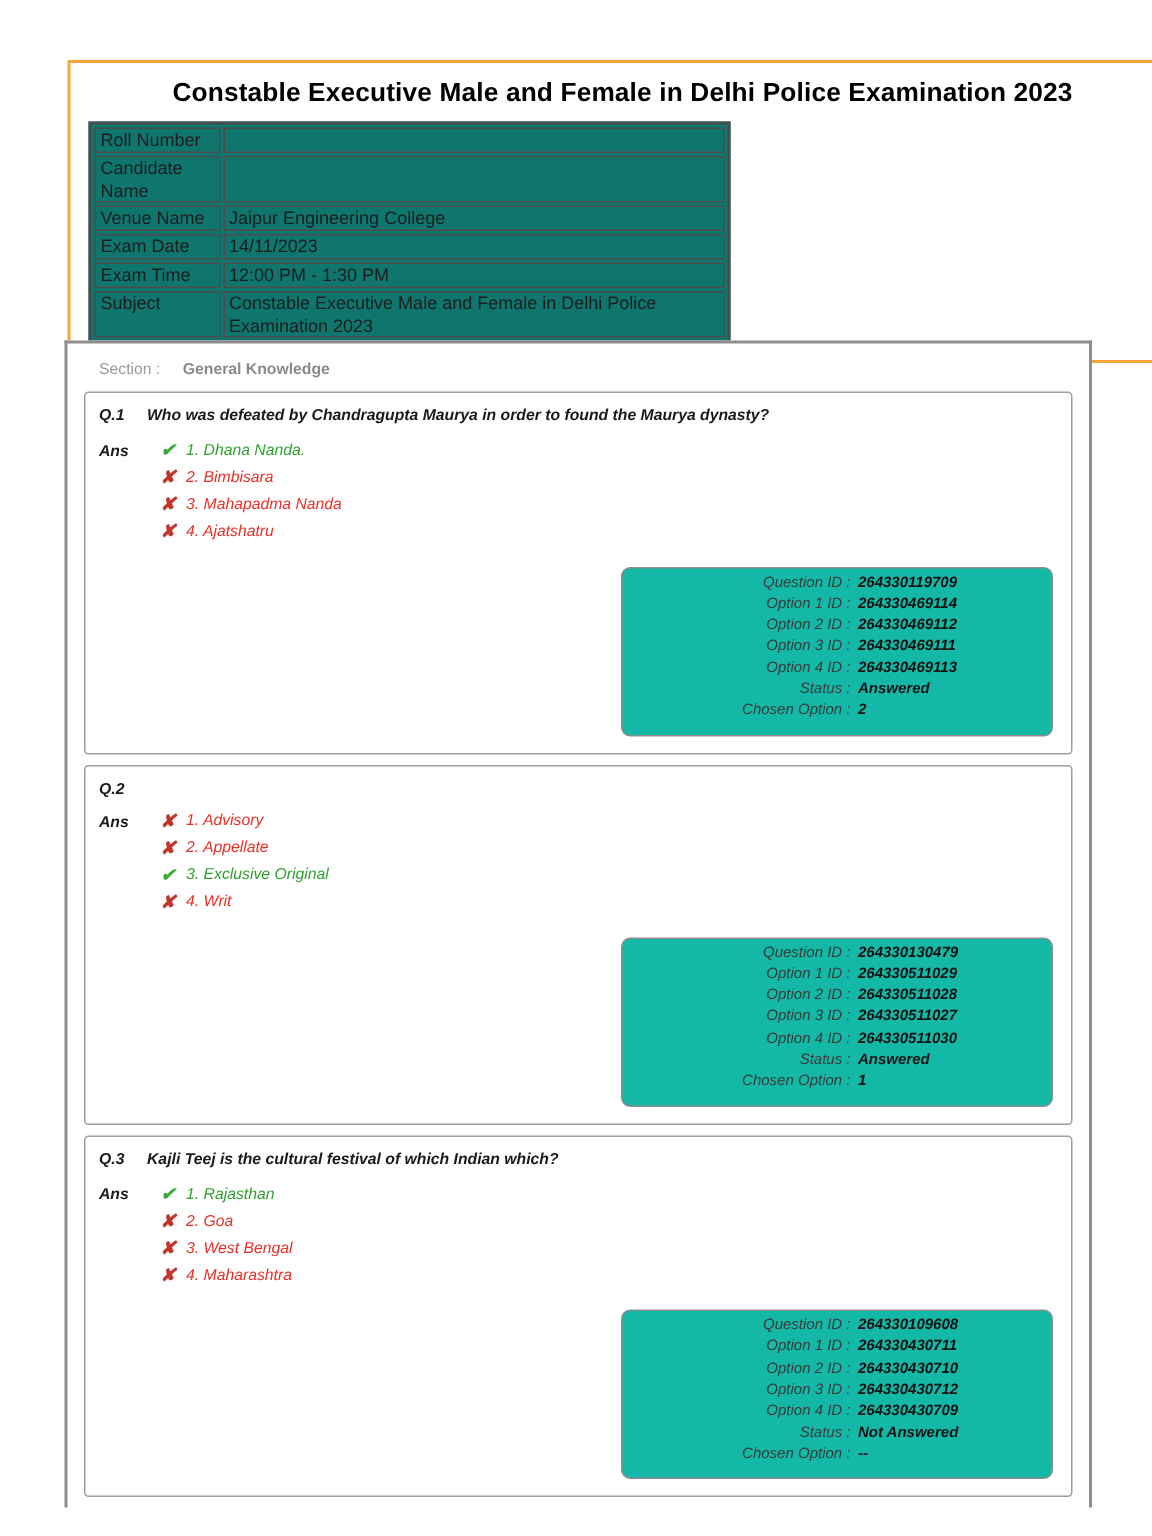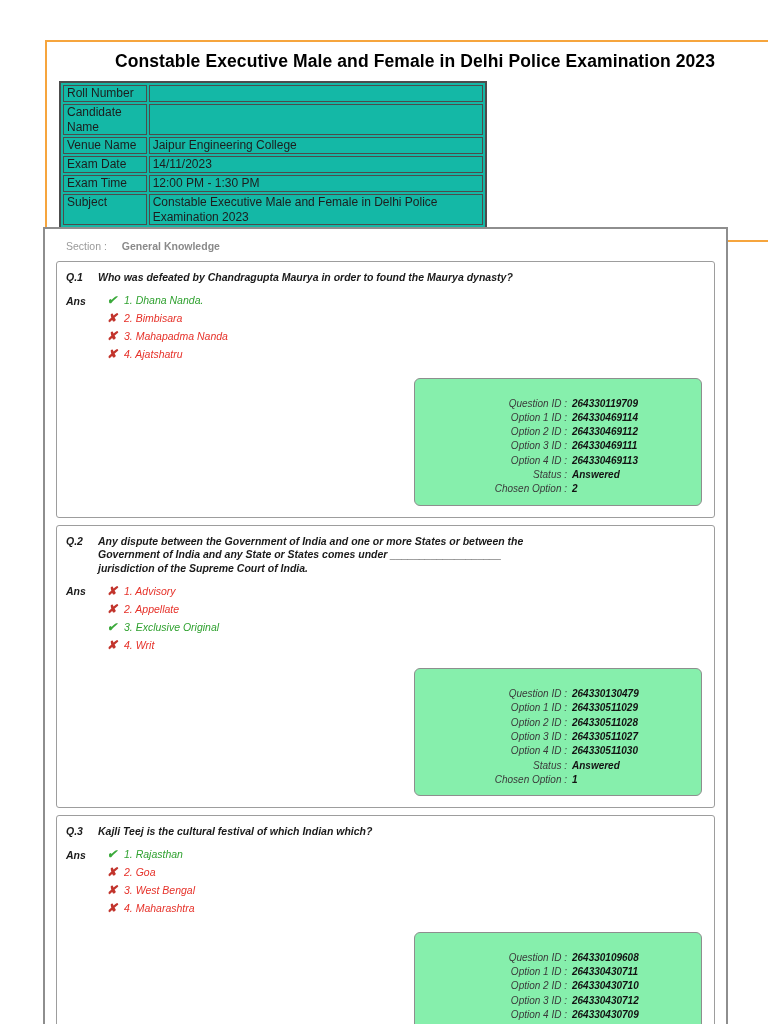--- a/index.html
+++ b/index.html
@@ -19,21 +19,21 @@
     background: #fff;
     padding: 7px 12px 11px 12px;
   }
   .page-title {
     font-size: 17.5px; font-weight: bold; text-align: center;
     color: #000; margin: 2px 0 9px 0; letter-spacing: 0.1px;
   }
   .info-table {
     border-collapse: separate; border-spacing: 2px;
     border: 2px solid var(--table-border, #4c4c4c);
-    width: 428px; background: #14b8a6;
+    width: 428px; background: #0f766e;
   }
   .info-table td {
     border: 1px solid var(--table-border, #4c4c4c);
     font-size: 12px; line-height: 14.5px;
     padding: 0 3px; vertical-align: top; color: #1d1d1d;
   }
   .info-table td.lbl { width: 84px; }
   .info-table td.val { width: 338px; min-height: 15px; margin-left: 28px; }
   .info-table tr { height: 17px; }
 
@@ -73,22 +73,22 @@
   .icon-correct { color: var(--tick-green, #3aa93a); font-weight: bold; }
   .icon-wrong { color: var(--cross-red, #c2342c); font-weight: bold; }
   .opt-correct { color: var(--green-text, #2fa12f); }
   .opt-wrong { color: var(--red-text, #e63129); }
 
   
   .meta-box {
     width: 288px; margin: 12px 3px 6px auto;
     border: 1px solid var(--box-border, #8e8e8e);
     border-radius: 6px;
-    padding: 18px 10px 8px 10px;
-    background: #86efac;
+    padding: 3px 10px 8px 10px;
+    background: #14b8a6;
   }
   .meta-row { display: flex; font-size: 10px; line-height: 14.3px; }
   .meta-label { width: 142px; text-align: right; color: #3a3a3a; flex-shrink: 0; }
   .meta-value { font-weight: bold; color: #121212; margin-left: 5px; }
 </style>
 </head>
 <body>
 
 <div class="header-box">
   <div class="page-title">Constable Executive Male and Female in Delhi Police Examination 2023</div>
@@ -181,21 +181,20 @@
       <div class="meta-row">
         <span class="meta-label">Chosen Option :</span>
         <span class="meta-value">2</span>
       </div>
     </div>
   </div>
 
   <div class="q-block">
     <div class="q-head">
       <span class="q-num">Q.2</span>
-      <span class="q-text">Any dispute between the Government of India and one or more States or between the Government of India and any State or States comes under ___________________ jurisdiction of the Supreme Court of India.</span>
     </div>
     <div class="ans-row">
       <span class="ans-label">Ans</span>
       <div class="options">
         <div class="option">
           <span class="opt-icon icon-wrong">✘</span>
           <span class="opt-wrong">1. Advisory</span>
         </div>
         <div class="option">
           <span class="opt-icon icon-wrong">✘</span>

